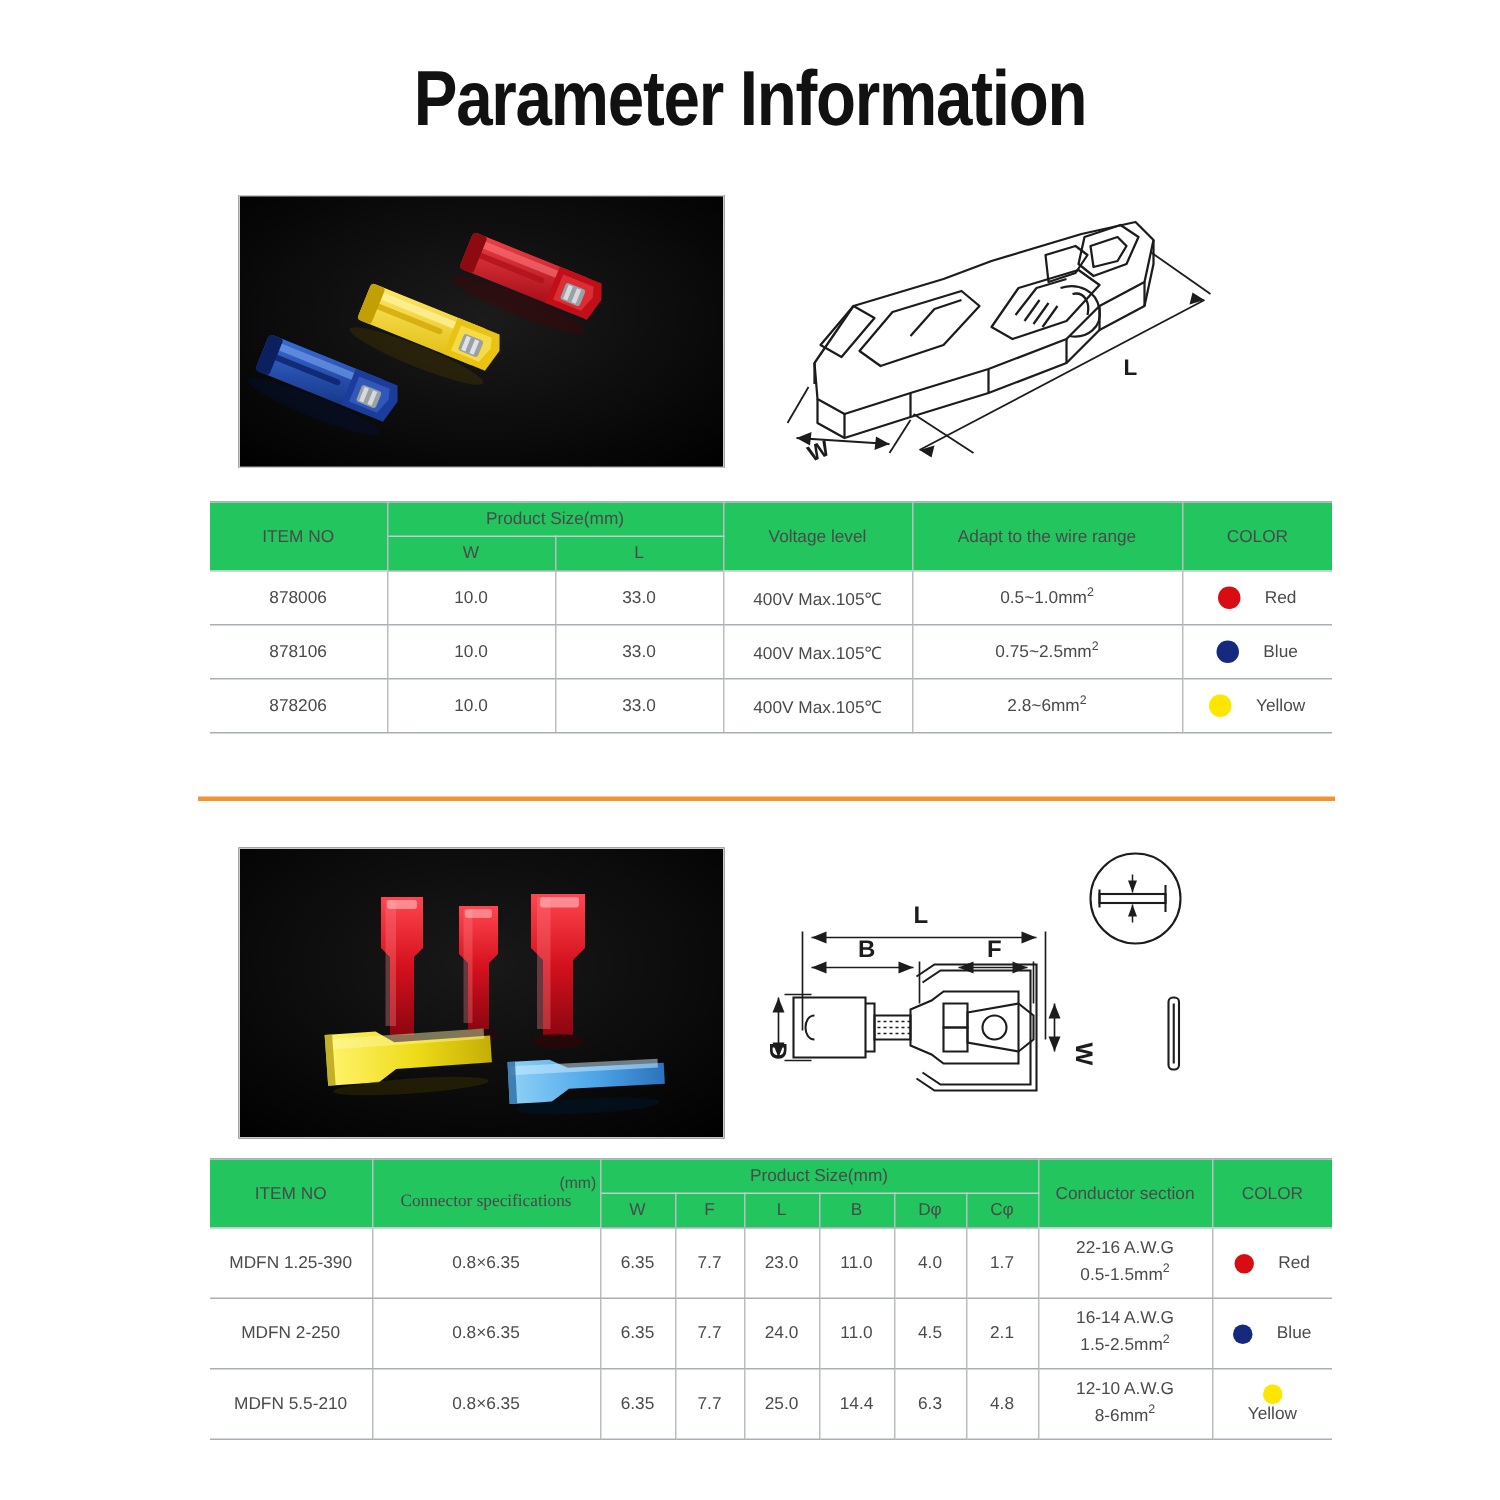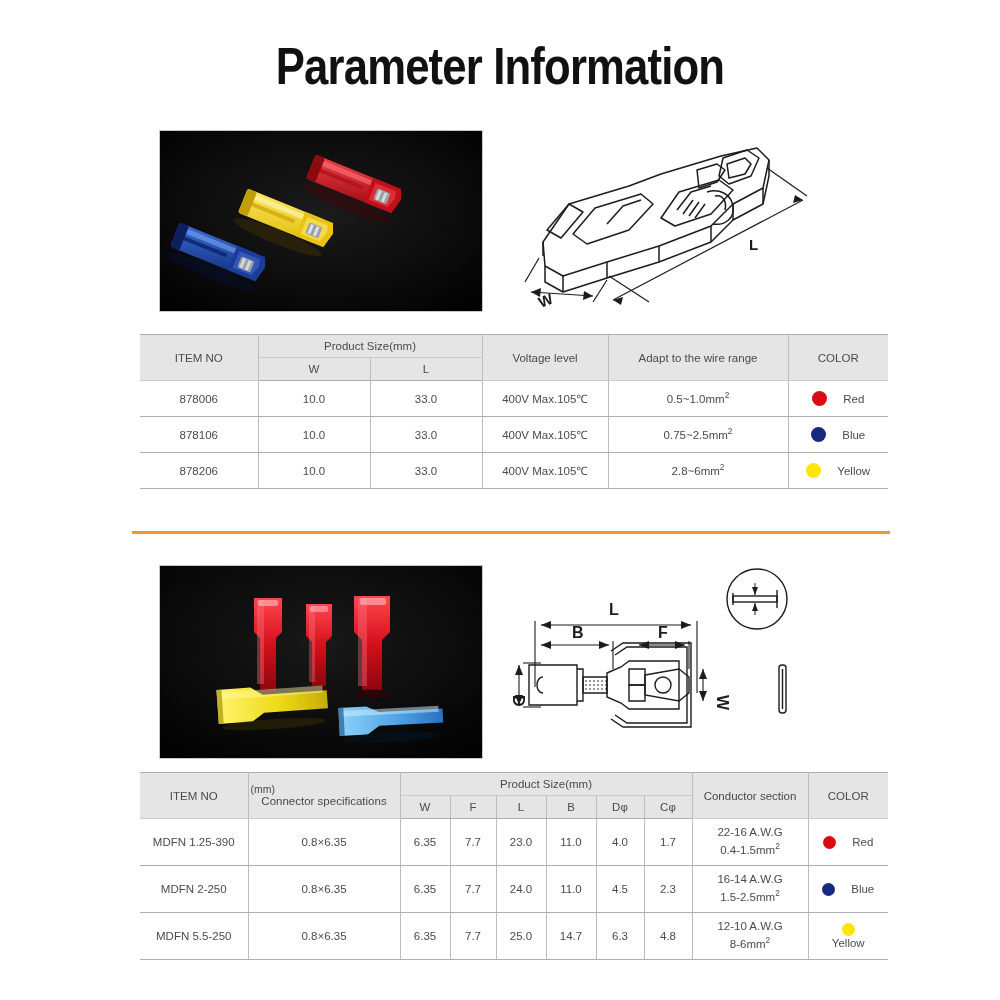--- a/index.html
+++ b/index.html
@@ -80,21 +80,21 @@
     border: 1px solid #a9b0b5;
     border-left-color: #b9bec2;
     border-right-color: #b9bec2;
     text-align: center;
     vertical-align: middle;
     font-weight: normal;
     padding: 0 2px;
     background: #ffffff;
   }
   table.spec th {
-    background: #e5e5e5;
+    background: #22c55e;
     color: #4a4a4a;
     font-size: 11.5px;
   }
   table.spec tr.head-top th { border-bottom-color: #c3ccd2; }
   table.spec .noborder-l { border-left: none; }
   table.spec .noborder-r { border-right: none; }
 
   .t1 { left: 140px; top: 334px; width: 748px; }
   .t1 th { height: 22px; }
   .t1 td { height: 35px; }
@@ -121,28 +121,29 @@
     width: 15px;
     height: 15px;
     border-radius: 50%;
     flex: none;
     display: inline-block;
   }
   .t2 .dot { width: 13px; height: 13px; }
   .twoline { line-height: 1.55; }
   .hdr-mm {
     display: block;
-    text-align: left;
+    text-align: right;
     font-size: 10.5px;
     line-height: 1.05;
   }
   .hdr-sub {
     display: block;
     text-align: center;
     line-height: 1.05;
+    font-family: Liberation Serif, serif;
   }
 </style>
 </head>
 <body>
 
 <div class="page-title">Parameter Information</div>
 
 <div class="section" style="top:130px;">
   <div class="media-row">
 
@@ -514,58 +515,58 @@
       <td class="noborder-l">MDFN 1.25-390</td>
       <td>0.8×6.35</td>
       <td>6.35</td>
       <td>7.7</td>
       <td>23.0</td>
       <td>11.0</td>
       <td>4.0</td>
       <td>1.7</td>
       <td class="twoline">
         <span>22-16 A.W.G</span><br>
-        <span>0.4-1.5mm</span><sup>2</sup>
+        <span>0.5-1.5mm</span><sup>2</sup>
       </td>
       <td class="noborder-r">
         <span class="colorcell">
           <span class="dot" style="background:#d80d13"></span>
           <span>Red</span>
         </span>
       </td>
     </tr>
 
     <tr>
       <td class="noborder-l">MDFN 2-250</td>
       <td>0.8×6.35</td>
       <td>6.35</td>
       <td>7.7</td>
       <td>24.0</td>
       <td>11.0</td>
       <td>4.5</td>
-      <td>2.3</td>
+      <td>2.1</td>
       <td class="twoline">
         <span>16-14 A.W.G</span><br>
         <span>1.5-2.5mm</span><sup>2</sup>
       </td>
       <td class="noborder-r">
         <span class="colorcell">
           <span class="dot" style="background:#152a7e"></span>
           <span>Blue</span>
         </span>
       </td>
     </tr>
 
     <tr>
-      <td class="noborder-l">MDFN 5.5-250</td>
+      <td class="noborder-l">MDFN 5.5-210</td>
       <td>0.8×6.35</td>
       <td>6.35</td>
       <td>7.7</td>
       <td>25.0</td>
-      <td>14.7</td>
+      <td>14.4</td>
       <td>6.3</td>
       <td>4.8</td>
       <td class="twoline">
         <span>12-10 A.W.G</span><br>
         <span>8-6mm</span><sup>2</sup>
       </td>
       <td class="noborder-r">
         <span class="colorcell stacked">
           <span class="dot" style="background:#ffe600"></span>
           <span>Yellow</span>

